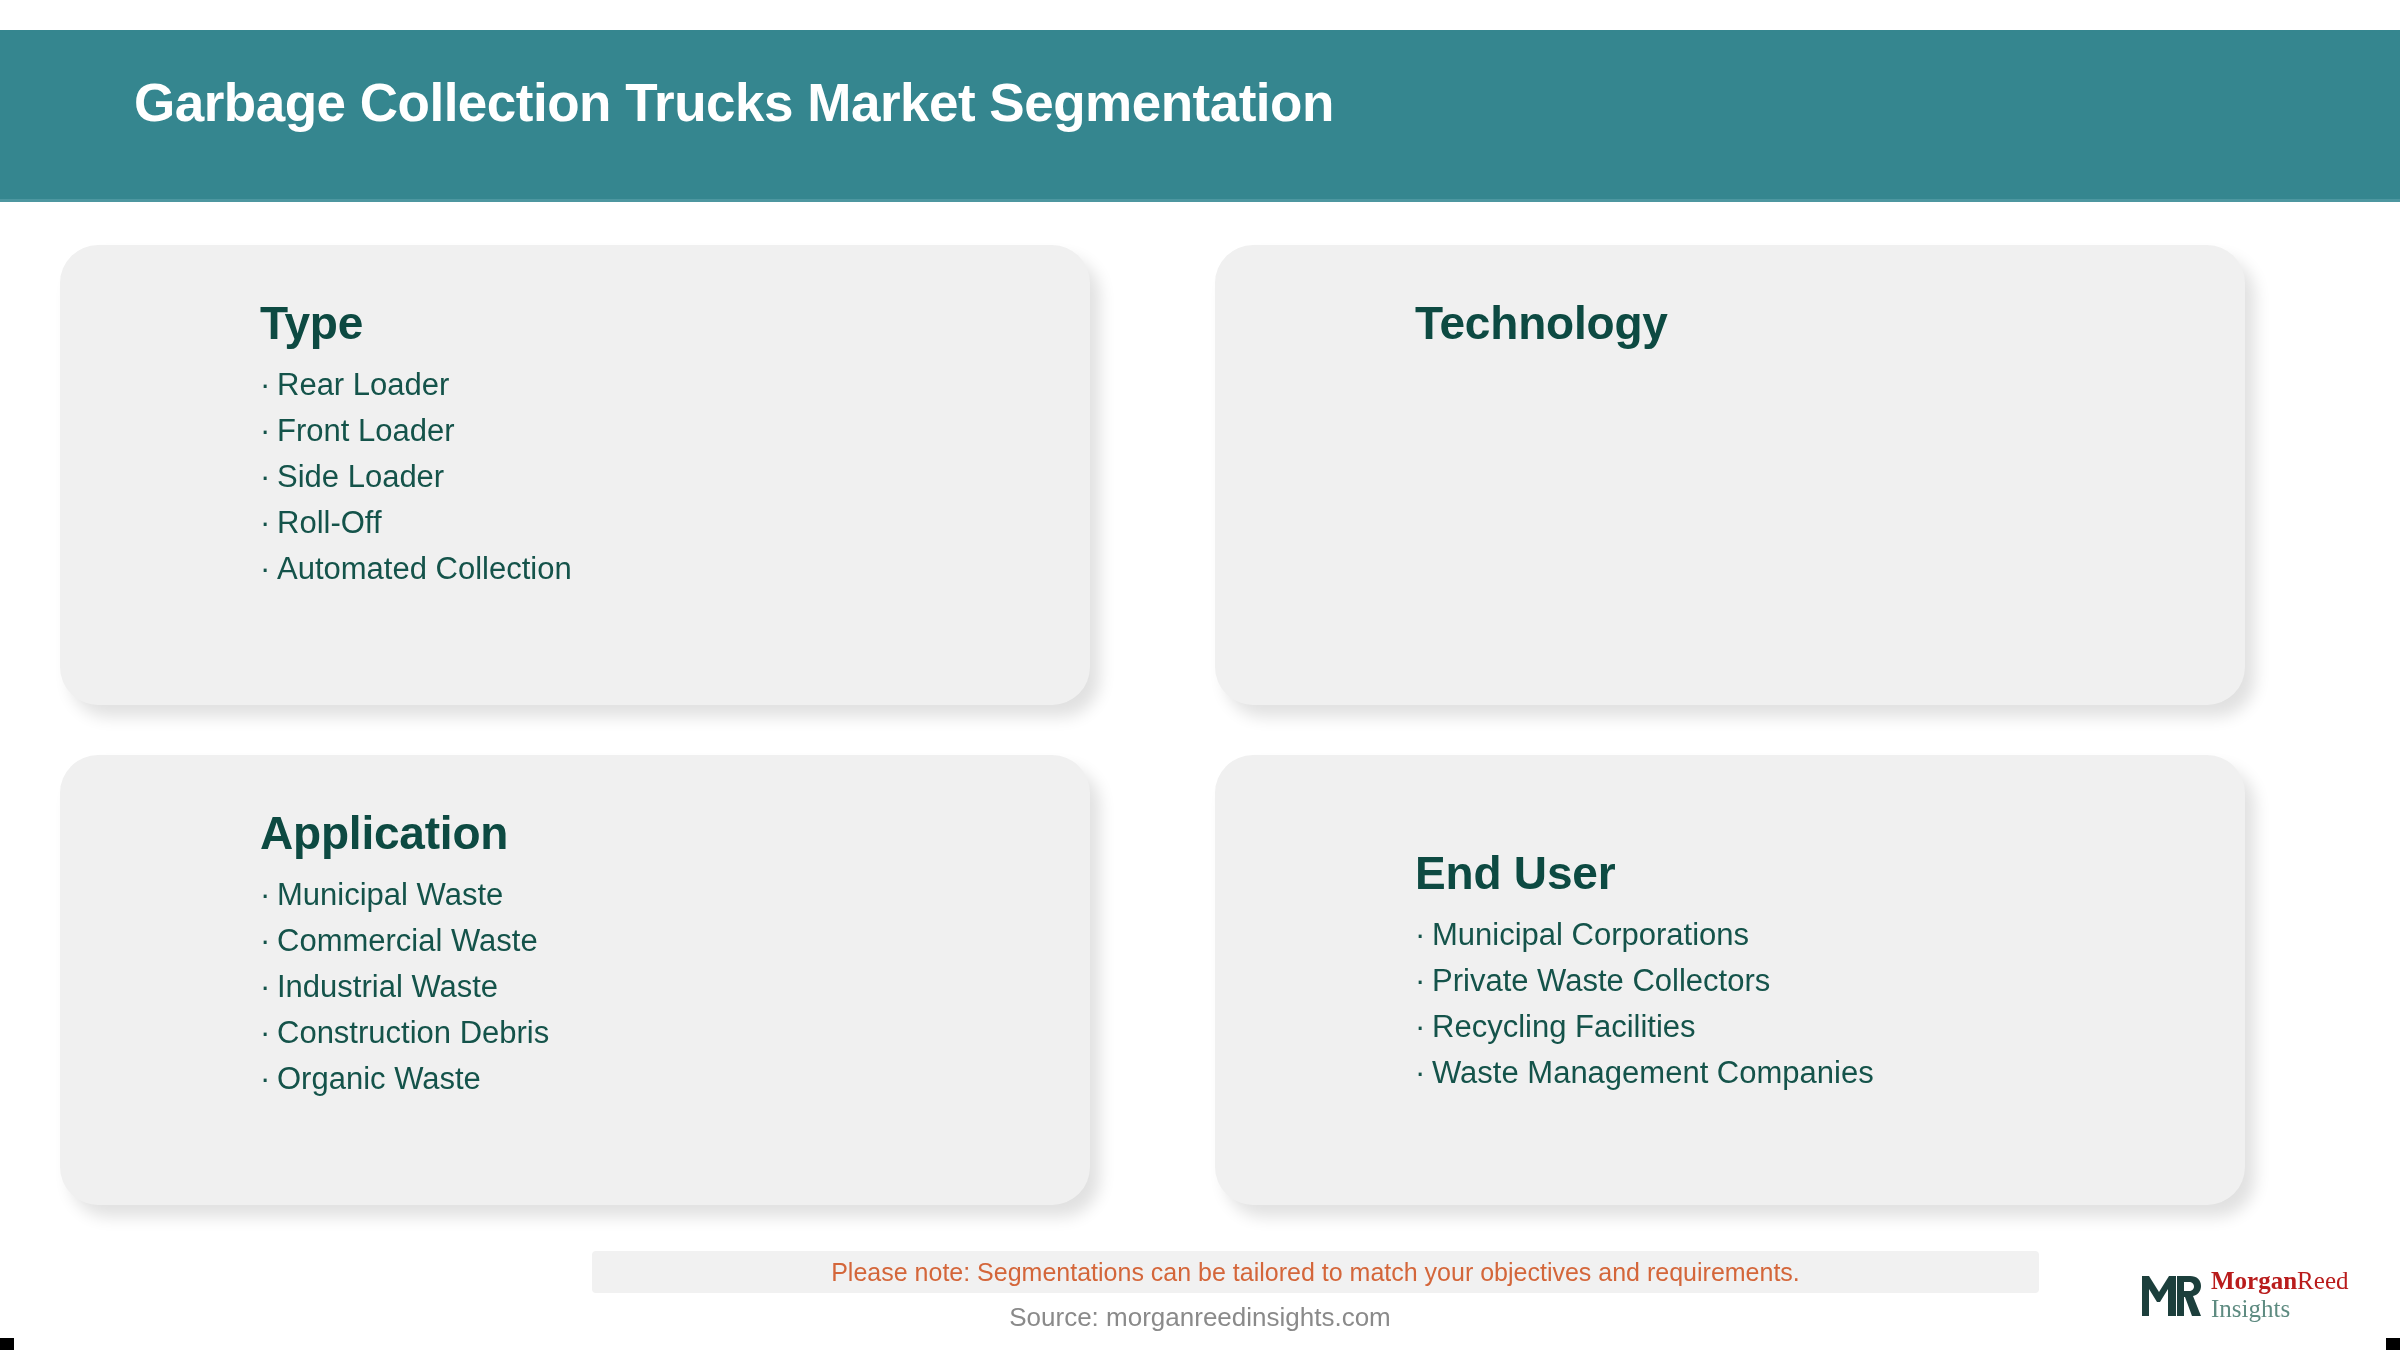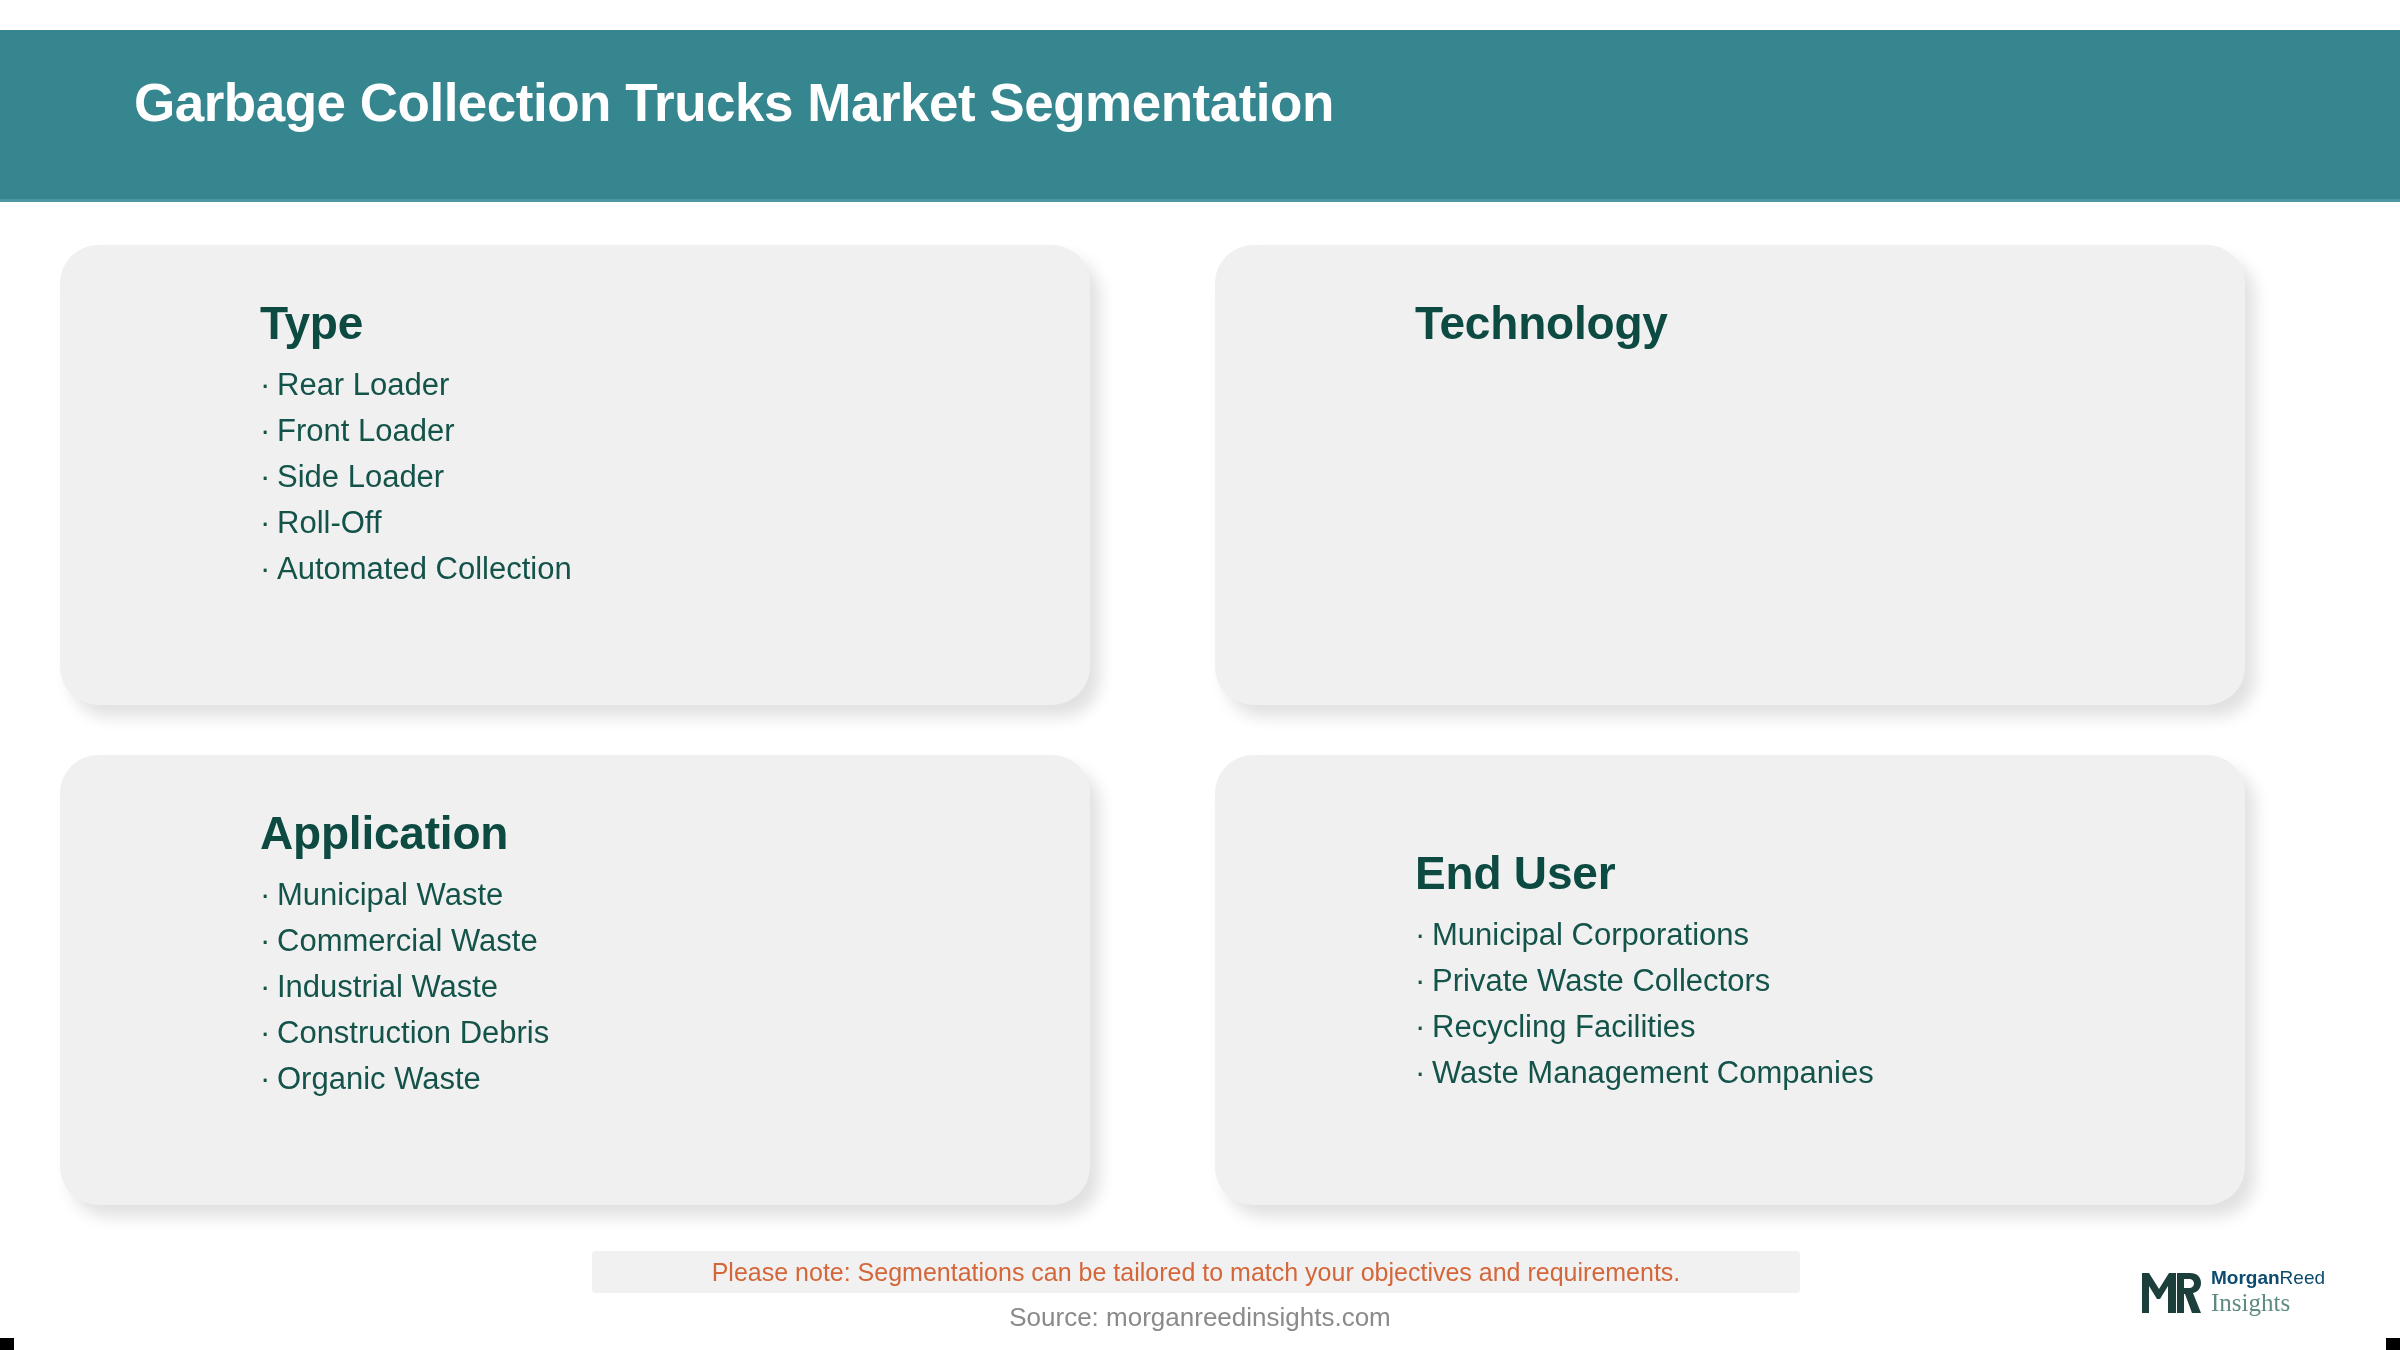--- a/index.html
+++ b/index.html
@@ -97,21 +97,21 @@
     display: inline-block;
     width: 17px;
     color: #14534a;
   }
 
   
   .note-pill {
     position: absolute;
     left: 592px;
     top: 1251px;
-    width: 1208px;
+    width: 1447px;
     height: 42px;
     background: #f1f1f1;
     border-radius: 4px;
     box-sizing: border-box;
     display: flex;
     align-items: center;
     justify-content: center;
   }
   .note-text {
     font-size: 25px;
@@ -143,23 +143,23 @@
     height: 46px;
     flex: none;
     margin-right: 9px;
   }
   .logo-words {
     display: flex;
     flex-direction: column;
     line-height: 1.0;
   }
   .logo-line1 {
-    font-family: Liberation Sans, sans-serif;
-    font-size: 19px;
-    color: #0c4a6e;
+    font-family: Liberation Serif, serif;
+    font-size: 25px;
+    color: #b91c1c;
     white-space: nowrap;
   }
   .logo-line1 b { font-weight: 700; }
   .logo-line1 span.thin { font-weight: 400; }
   .logo-line2 {
     font-family: "Liberation Serif", serif;
     font-size: 25px;
     font-weight: 400;
     color: #5e8b81;
     margin-top: 3px;

